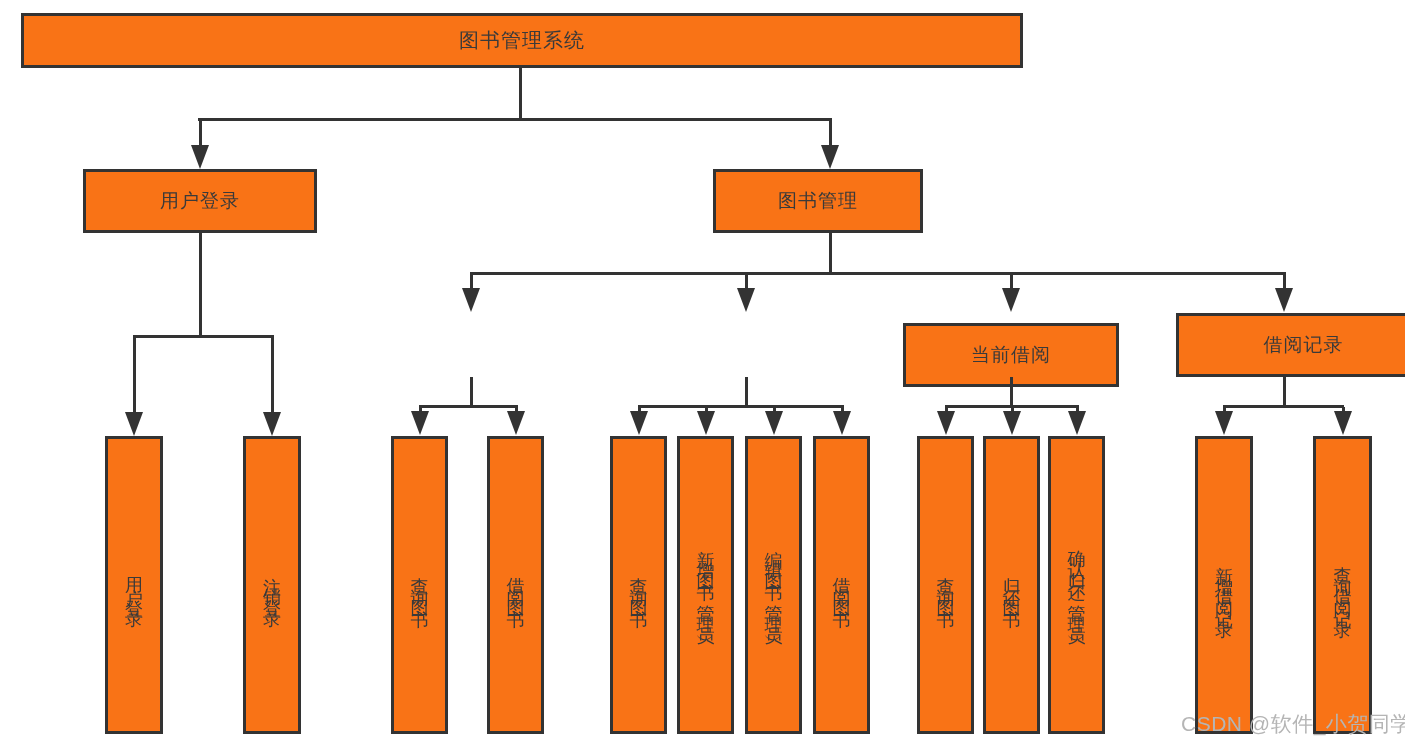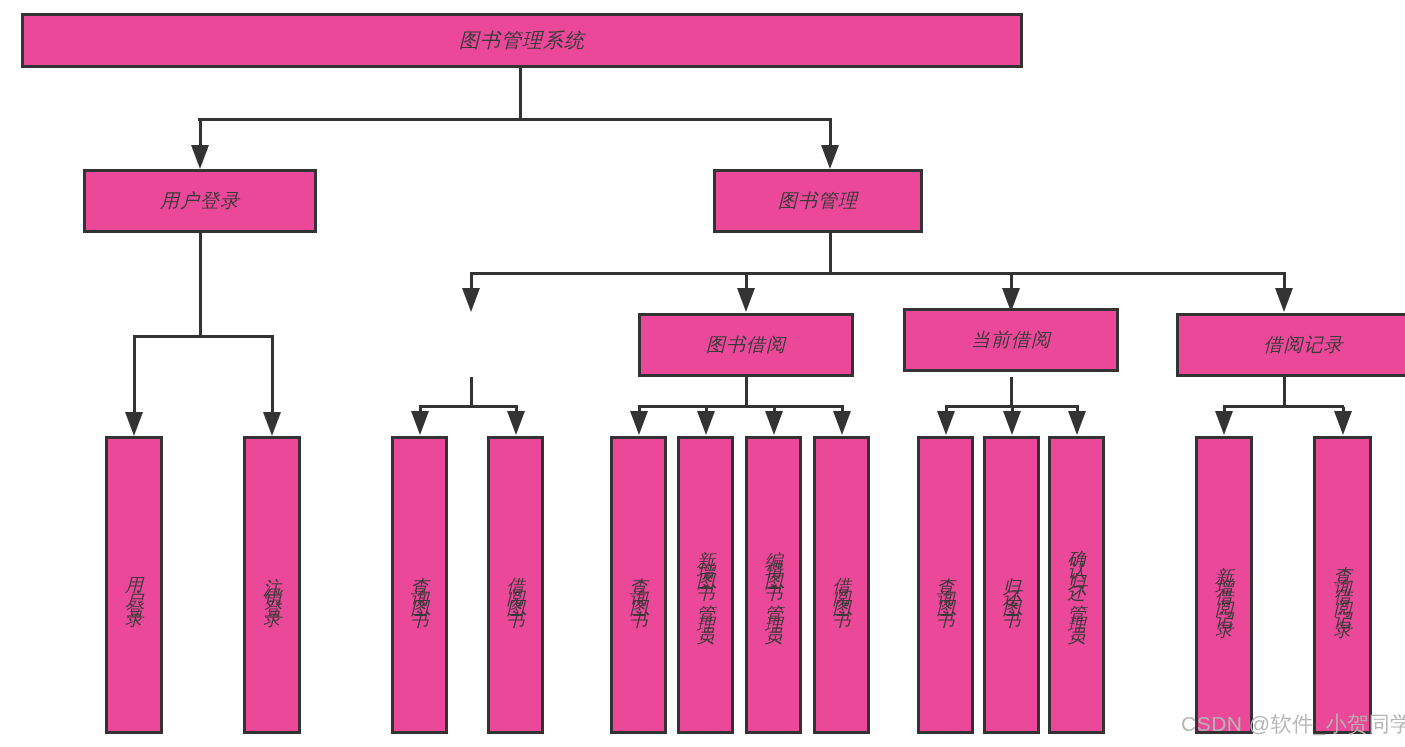--- a/index.html
+++ b/index.html
@@ -10,26 +10,25 @@
   * { margin: 0; padding: 0; box-sizing: border-box; }
   html, body { width: 1405px; height: 747px; background: #ffffff; overflow: hidden; }
   body { font-family: "Liberation Sans", "DejaVu Sans", sans-serif; }
 
   .canvas { position: relative; width: 1405px; height: 747px; background: #ffffff; }
 
   
   .node {
     position: absolute;
     border: 3px solid var(--line);
-    background: #ec4899;
+    background: #f97316;
     color: var(--text);
     display: flex;
     align-items: center;
     justify-content: center;
-    font-style: italic;
   }
   .hnode { font-size: 19px; letter-spacing: 1px; }
   .root-node { font-size: 20px; }
   .leaf {
     writing-mode: vertical-rl;
     text-orientation: mixed;
     font-size: 18px;
     letter-spacing: 11px;
     line-height: 1;
   }
@@ -86,22 +85,21 @@
   <div class="hline" style="left:470px; top:272px; width:816px;"></div>
   <div class="vline" style="left:470px; top:274px; height:16px;"></div>
   <div class="arrow" style="left:462px; top:288px;"></div>
   <div class="vline" style="left:745px; top:274px; height:16px;"></div>
   <div class="arrow" style="left:737px; top:288px;"></div>
   <div class="vline" style="left:1010px; top:274px; height:16px;"></div>
   <div class="arrow" style="left:1002px; top:288px;"></div>
   <div class="vline" style="left:1283px; top:274px; height:16px;"></div>
   <div class="arrow" style="left:1275px; top:288px;"></div>
 
-  <div class="node hnode" style="left:638px; top:313px; width:216px; height:64px;">图书借阅</div>
-  <div class="node hnode" style="left:903px; top:308px; width:216px; height:64px;">当前借阅</div>
+  <div class="node hnode" style="left:903px; top:323px; width:216px; height:64px;">当前借阅</div>
   <div class="node hnode" style="left:1176px; top:313px; width:255px; height:64px;">借阅记录</div>
 
   <div class="vline" style="left:470px; top:377px; height:31px;"></div>
   <div class="hline" style="left:419px; top:405px; width:99px;"></div>
   <div class="vline" style="left:419px; top:407px; height:8px;"></div>
   <div class="arrow" style="left:411px; top:411px;"></div>
   <div class="vline" style="left:515px; top:407px; height:8px;"></div>
   <div class="arrow" style="left:507px; top:411px;"></div>
 
   <div class="vline" style="left:745px; top:377px; height:31px;"></div>

